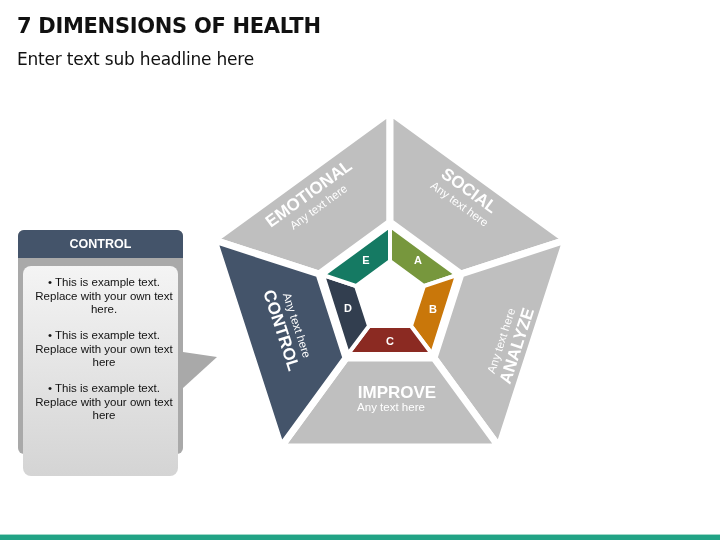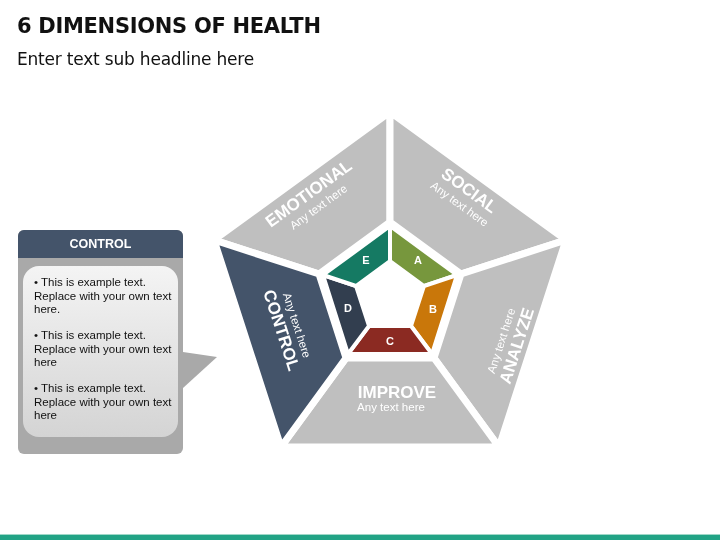--- a/index.html
+++ b/index.html
@@ -1,30 +1,30 @@
 <!DOCTYPE html>
 <html><head>
 <meta charset="utf-8">
 <style>
   html, body { margin:0; padding:0; }
   body { width:720px; height:540px; background:#ffffff; position:relative; overflow:hidden; font-family:"Liberation Sans", sans-serif; }
   .title { position:absolute; left:17px; top:14px; font-family:"DejaVu Sans", sans-serif; font-weight:bold; font-size:21px; color:#111; letter-spacing:-0.3px; }
   .subtitle { position:absolute; left:17px; top:49px; font-family:"DejaVu Sans", sans-serif; font-size:17px; color:#111; letter-spacing:-0.2px; }
   .callout { position:absolute; left:18px; top:230px; width:165px; height:224px; background:#a9a9a9; border-radius:6px; }
   .callout-head { position:absolute; left:0; top:0; width:165px; height:28px; background:#44546a; border-radius:6px 6px 0 0; color:#fff; font-weight:bold; font-size:12.5px; text-align:center; line-height:28px; }
-  .callout-body { position:absolute; left:5px; top:36px; width:155px; height:171px; border-radius:16px; background:linear-gradient(#f4f4f4, #d4d4d4); }
+  .callout-body { position:absolute; left:5px; top:36px; width:155px; height:210px; border-radius:8px; background:linear-gradient(#f4f4f4, #d4d4d4);text-align:center; }
   .bullet { position:absolute; left:11px; width:140px; font-size:11.5px; color:#111; line-height:13.5px; }
   .bottom-bar { position:absolute; left:0; top:534px; width:720px; height:6px; background:#22a385; border-top:1px solid #9fd8c8; }
   svg.diagram { position:absolute; left:0; top:0; }
   .lbl { font-family:"Liberation Sans", sans-serif; fill:#ffffff; }
 </style>
 </head>
 <body>
 
-<div class="title">6 DIMENSIONS OF HEALTH</div>
+<div class="title">7 DIMENSIONS OF HEALTH</div>
 <div class="subtitle">Enter text sub headline here</div>
 
 <svg class="diagram" width="720" height="540" viewBox="0 0 720 540">
 
   <polygon points="183,352 217,357 183,388" fill="#a9a9a9"></polygon>
 
   <g stroke="#ffffff" stroke-width="7" stroke-linejoin="miter">
 
     <polygon points="390,112 214,240 319,274 390,222" fill="#bfbfbf"></polygon>
 

